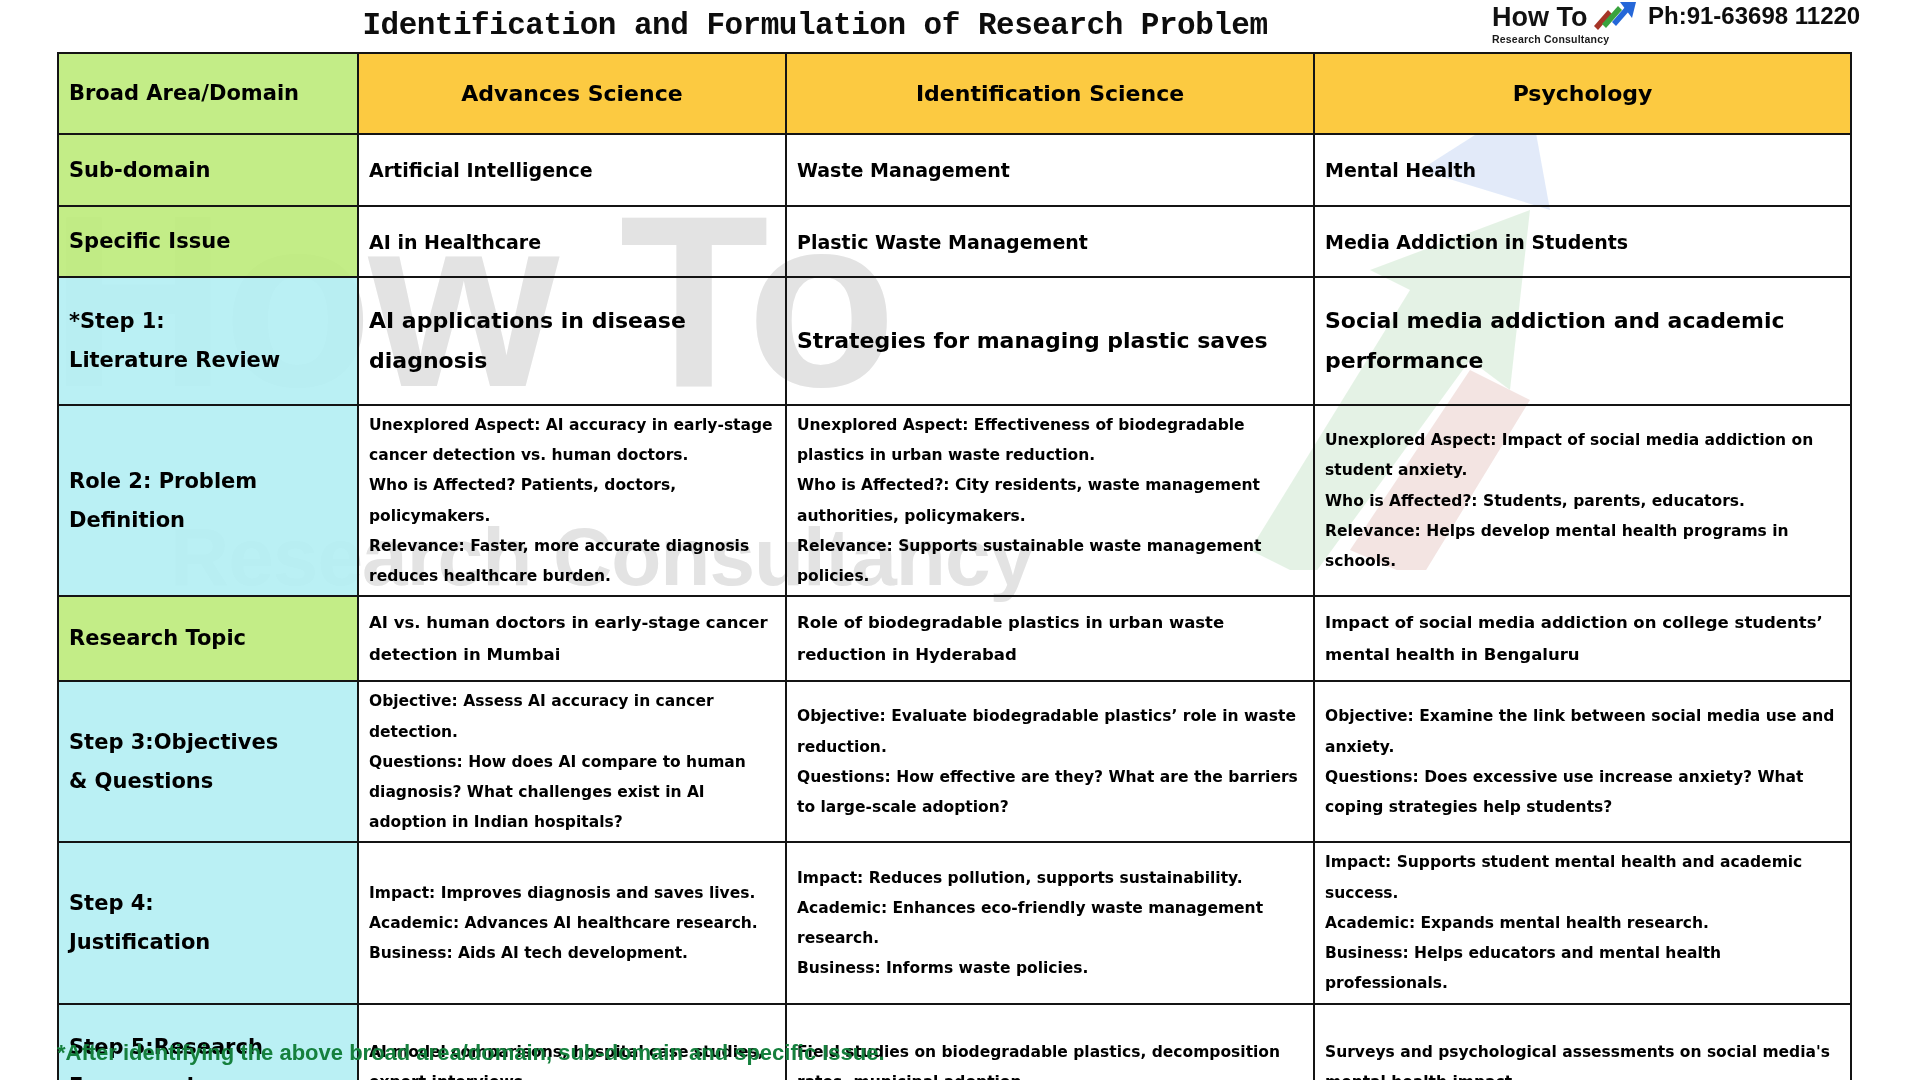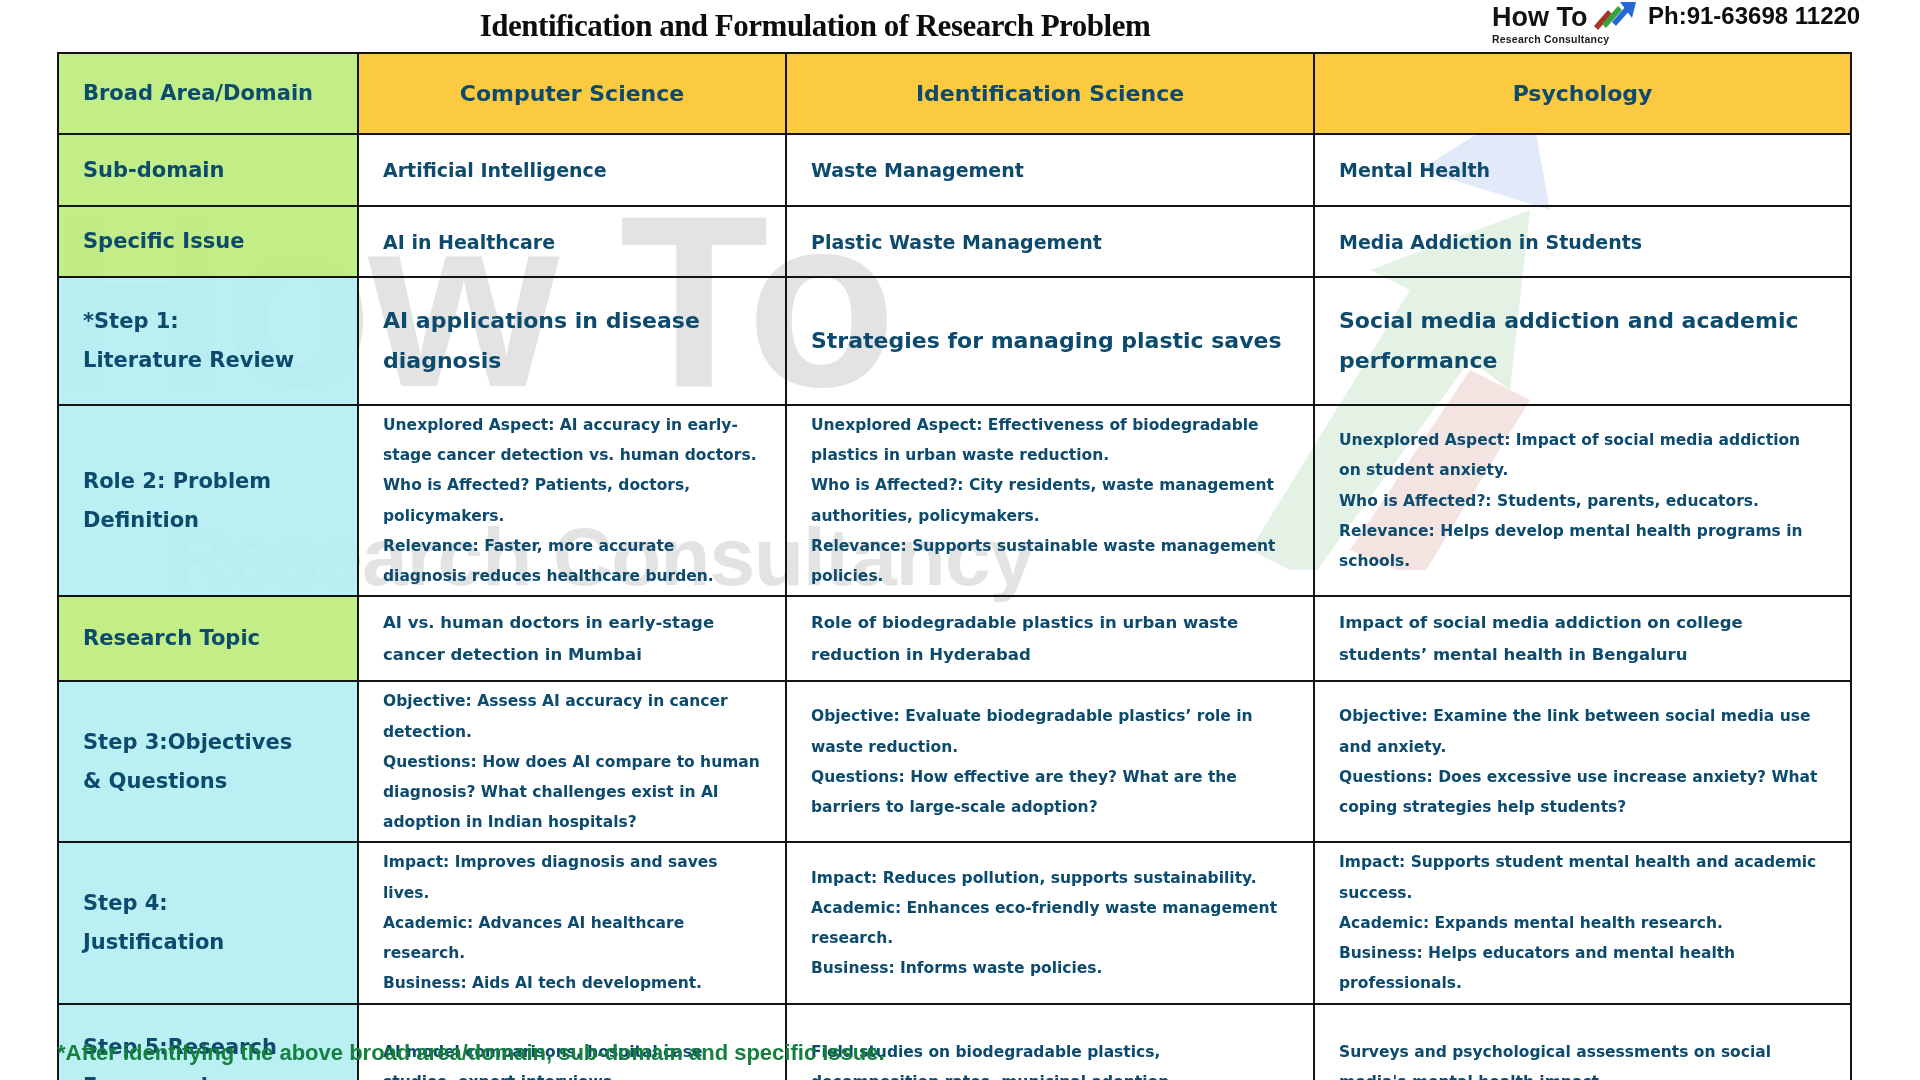--- a/index.html
+++ b/index.html
@@ -2,41 +2,41 @@
 <html><head>
 <meta charset="utf-8">
 <style>
   html,body{margin:0;padding:0;}
   body{width:1920px;height:1080px;background:#ffffff;overflow:hidden;
        font-family:"DejaVu Sans",sans-serif;color:#111;}
   #stage{position:relative;width:1920px;height:1080px;background:#fff;}
 
   
   .page-title{position:absolute;top:8px;left:150px;width:1330px;text-align:center;
-    font-family:Liberation Serif, serif;font-size:31px;font-weight:800;
+    font-family:Liberation Mono, monospace;font-size:31px;font-weight:800;
     letter-spacing:-0.5px;color:#0d0d0d;}
   .brand{position:absolute;top:4px;left:1492px;width:170px;}
   .brand-name{font-family:"Liberation Sans",sans-serif;font-size:27px;font-weight:800;color:#121212;line-height:1.0;}
   .brand-tag{font-family:"Liberation Sans",sans-serif;font-size:10.5px;font-weight:700;color:#1a1a1a;letter-spacing:.2px;margin-top:2px;}
   .brand-arrow{position:absolute;left:100px;top:-4px;}
   .phone{position:absolute;top:2px;left:1648px;font-family:"Liberation Sans",sans-serif;
     font-size:24px;font-weight:700;color:#0d0d0d;}
 
   
   .wm{position:absolute;z-index:0;color:#e3e3e3;font-family:"Liberation Sans",sans-serif;
       font-weight:800;white-space:nowrap;pointer-events:none;}
   .wm1{top:160px;left:50px;font-size:245px;letter-spacing:-4px;}
   .wm2{top:510px;left:170px;font-size:82px;letter-spacing:-1px;}
   .wm-arrow{position:absolute;z-index:0;left:1230px;top:50px;opacity:.13;pointer-events:none;}
 
   
   table.grid{position:absolute;z-index:1;left:57px;top:52px;width:1793px;
     border-collapse:collapse;table-layout:fixed;background:transparent;}
-  table.grid td{border:2.5px solid #141414;font-weight:bold;color:#0c4a6e;
-    padding:4px 24px;vertical-align:middle;overflow:hidden;}
+  table.grid td{border:2.5px solid #141414;font-weight:bold;color:#000000;
+    padding:4px 10px;vertical-align:middle;overflow:hidden;}
   .c1{width:300px;} .c2{width:428px;} .c3{width:528px;} .c4{width:537px;}
 
   .green{background:rgba(189,235,122,0.9);}
   .yellow{background:#fcca41;}
   .cyan{background:rgba(179,238,243,0.9);}
 
   td.lbl{font-size:21px;line-height:1.85;white-space:pre-line;padding-left:12px;}
   td.hdr{font-size:22px;text-align:center;}
   td.cent{font-size:19px;text-align:left;background:transparent;}
   td.cent-step{font-size:22px;text-align:left;background:transparent;line-height:1.8;padding:4px 24px;}
@@ -88,21 +88,21 @@
     <colgroup>
         <col class="c1">
         <col class="c2">
         <col class="c3">
         <col class="c4">
       </colgroup>
 
     <tbody>
         <tr class="r-header">
       <td class="lbl green">Broad Area/Domain</td>
-      <td class="hdr yellow">Computer Science</td>
+      <td class="hdr yellow">Advances Science</td>
       <td class="hdr yellow">Identification Science</td>
       <td class="hdr yellow">Psychology</td>
     </tr>
 
     <tr class="r-sub">
       <td class="lbl green">Sub-domain</td>
       <td class="cent">Artificial Intelligence</td>
       <td class="cent">Waste Management</td>
       <td class="cent">Mental Health</td>
     </tr>

